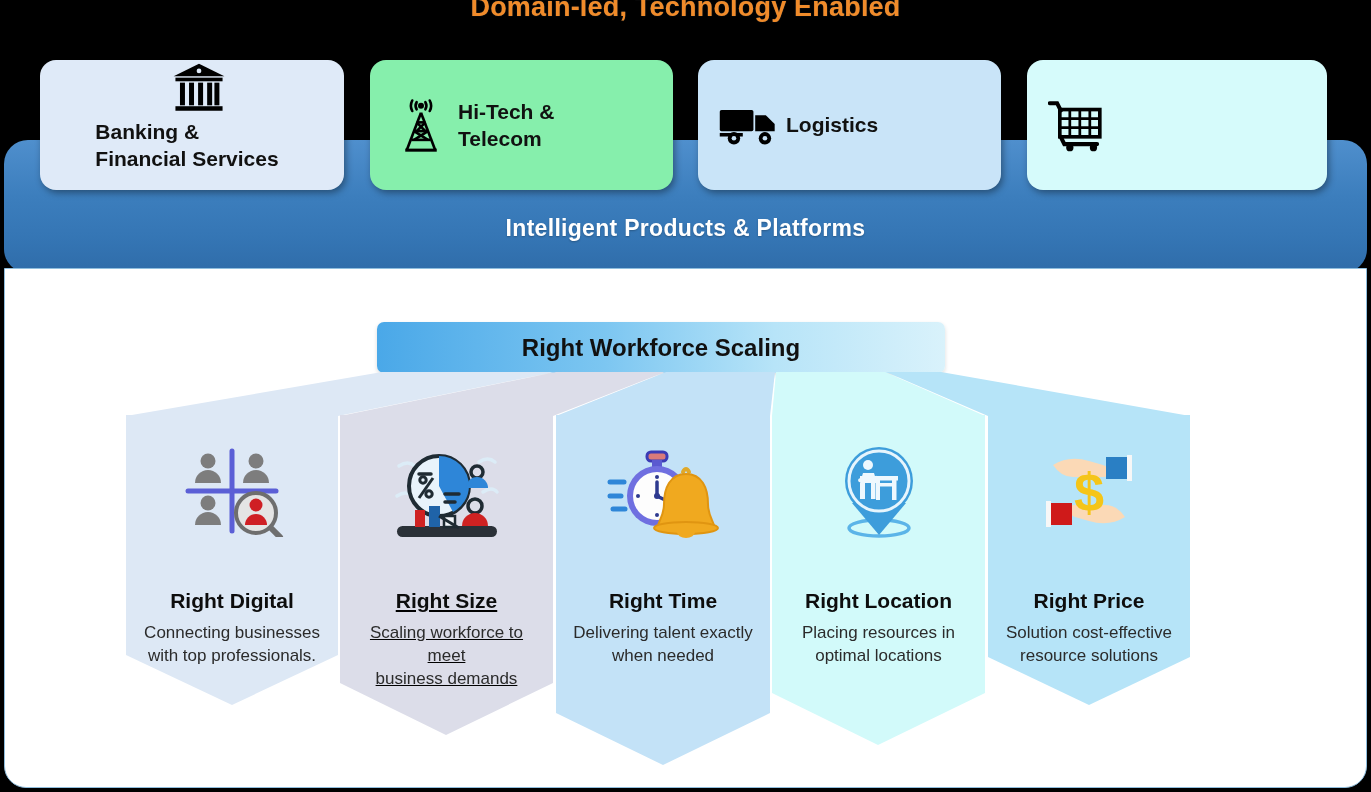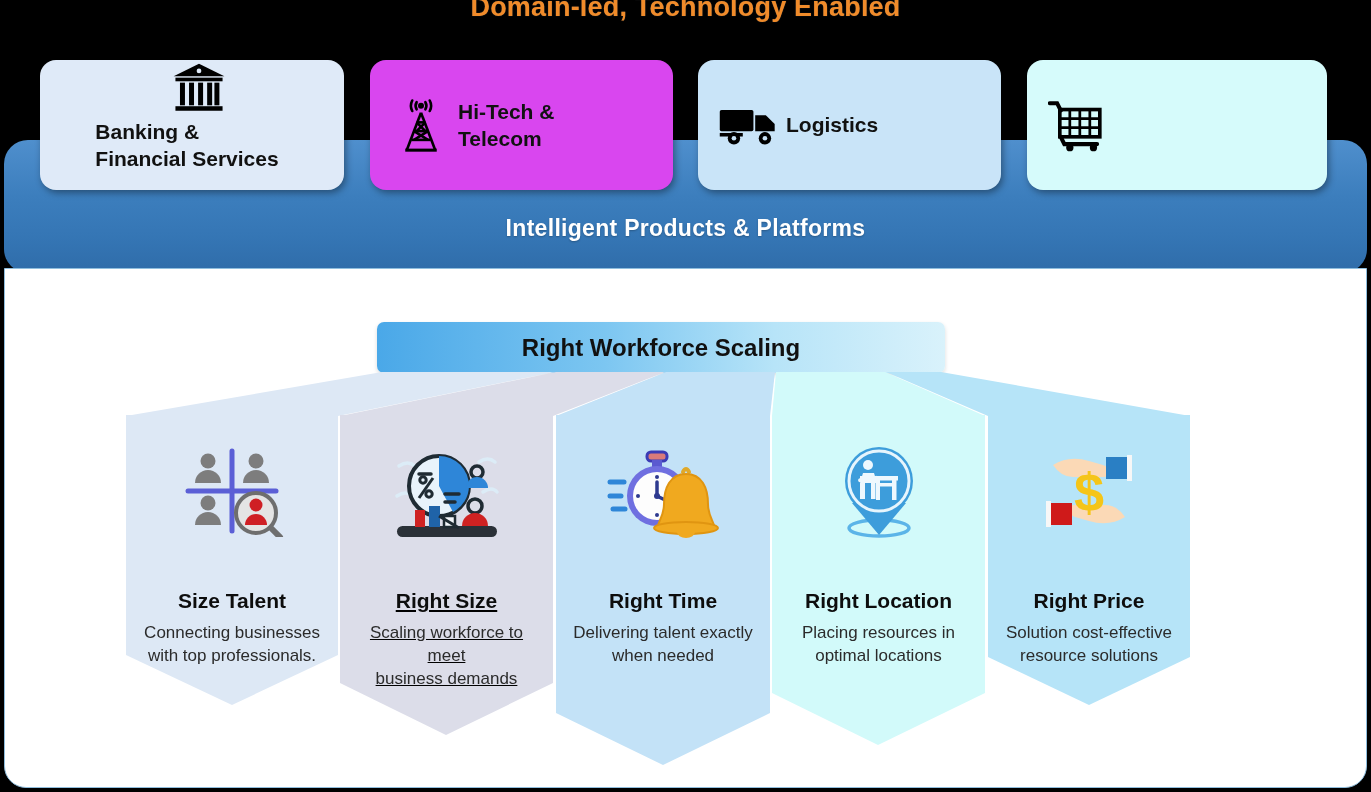--- a/index.html
+++ b/index.html
@@ -45,21 +45,21 @@
   .card .cicon {
     flex: 0 0 auto; width: 74px; display: flex;
     align-items: center; justify-content: center;
     margin-left: 14px;
   }
   .card .ctext {
     font-size: 21px; font-weight: 700; color: #111;
     line-height: 1.3; padding-right: 10px;
   }
   #card0 { left: 40px;   width: 304px; background: #dfeaf8; flex-direction: column; }
-  #card1 { left: 370px;  width: 303px; background: #d946ef; }
+  #card1 { left: 370px;  width: 303px; background: #86efac; }
   #card2 { left: 698px;  width: 303px; background: #c9e4f8; }
   #card3 { left: 1027px; width: 300px; background: #d6fbfb; }
 
   
   .panel {
     position: absolute; left: 4px; top: 268px; width: 1363px; height: 520px;
     background: #ffffff;
     border: 1px solid #8fbede;
     border-radius: 0 0 22px 22px;
   }
@@ -237,21 +237,21 @@
                 <path d="M63 38 a13 13 0 0 1 26 0 z"></path>
                 <circle cx="28" cy="58" r="7.5"></circle>
                 <path d="M15 80 a13 13 0 0 1 26 0 z"></path>
               </g>
               <circle cx="76" cy="68" r="20" fill="#e4e4e4" stroke="#6e6e6e" stroke-width="4"></circle>
               <circle cx="76" cy="60" r="6.5" fill="#cf1f24"></circle>
               <path d="M65 80 a11 11 0 0 1 22 0 z" fill="#cf1f24"></path>
               <path d="M91 83 L100 92" stroke="#6e6e6e" stroke-width="6" stroke-linecap="round"></path>
             </svg>
           </div>
-          <div class="ctitle">Size Talent</div>
+          <div class="ctitle">Right Digital</div>
           <div class="cdesc">
             <span>Connecting businesses</span><br>
             <span>with top professionals.</span>
           </div>
         </div>
       </div>
 
       <div class="col" id="col1" style="left:340px; width:213px;text-decoration:underline;">
         <svg width="213" height="320" viewBox="0 0 213 320" style="position:absolute;top:0;left:0;">
           <polygon points="0,0 213,0 213,268 106,320 0,268" fill="#dcdde9"></polygon>

